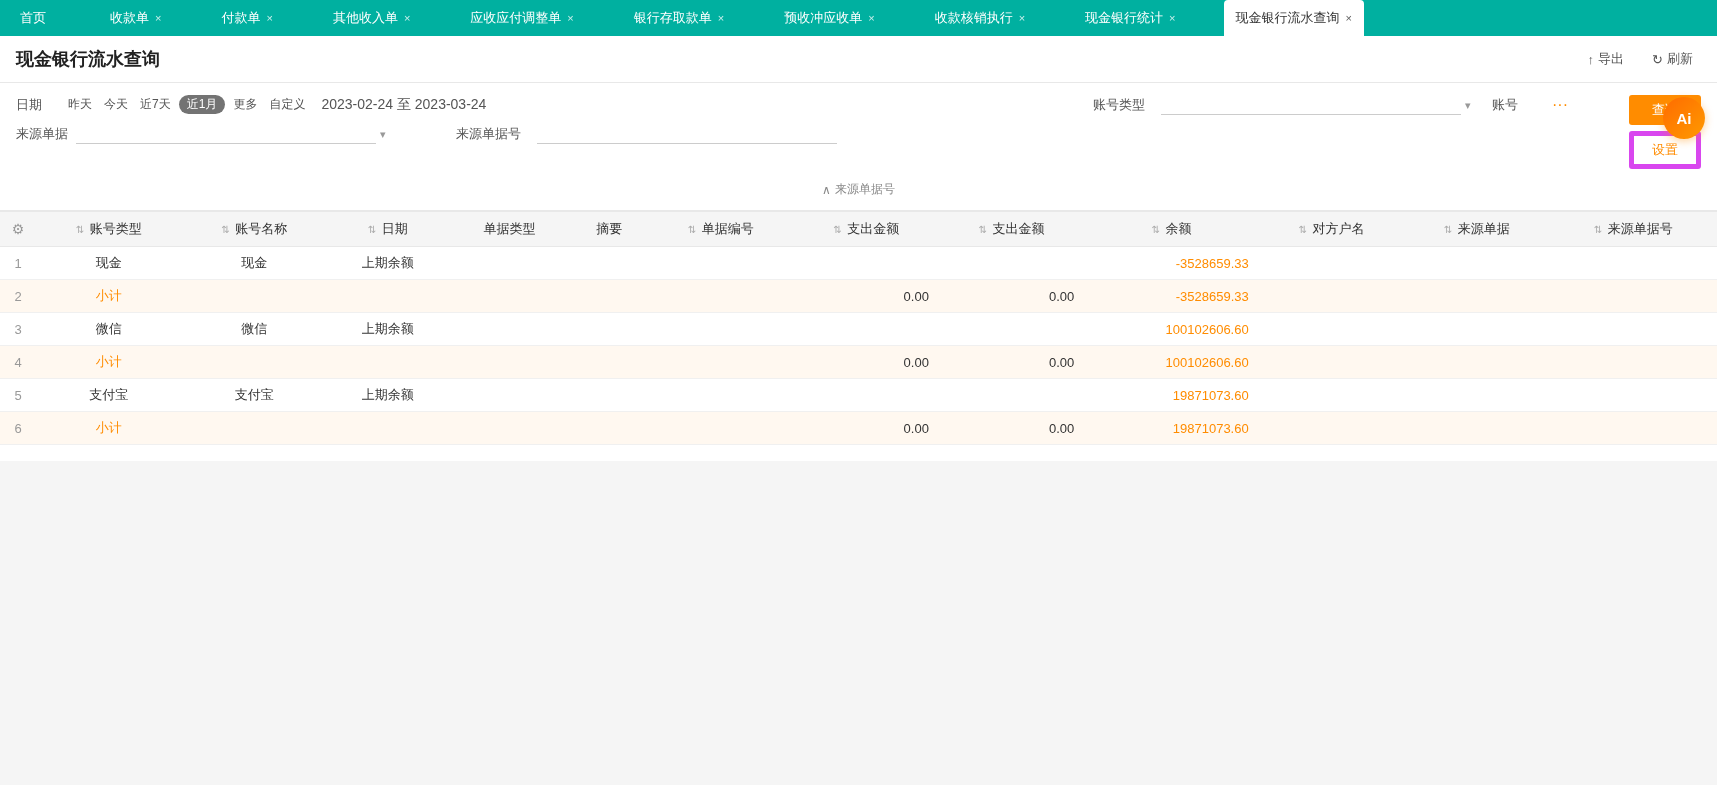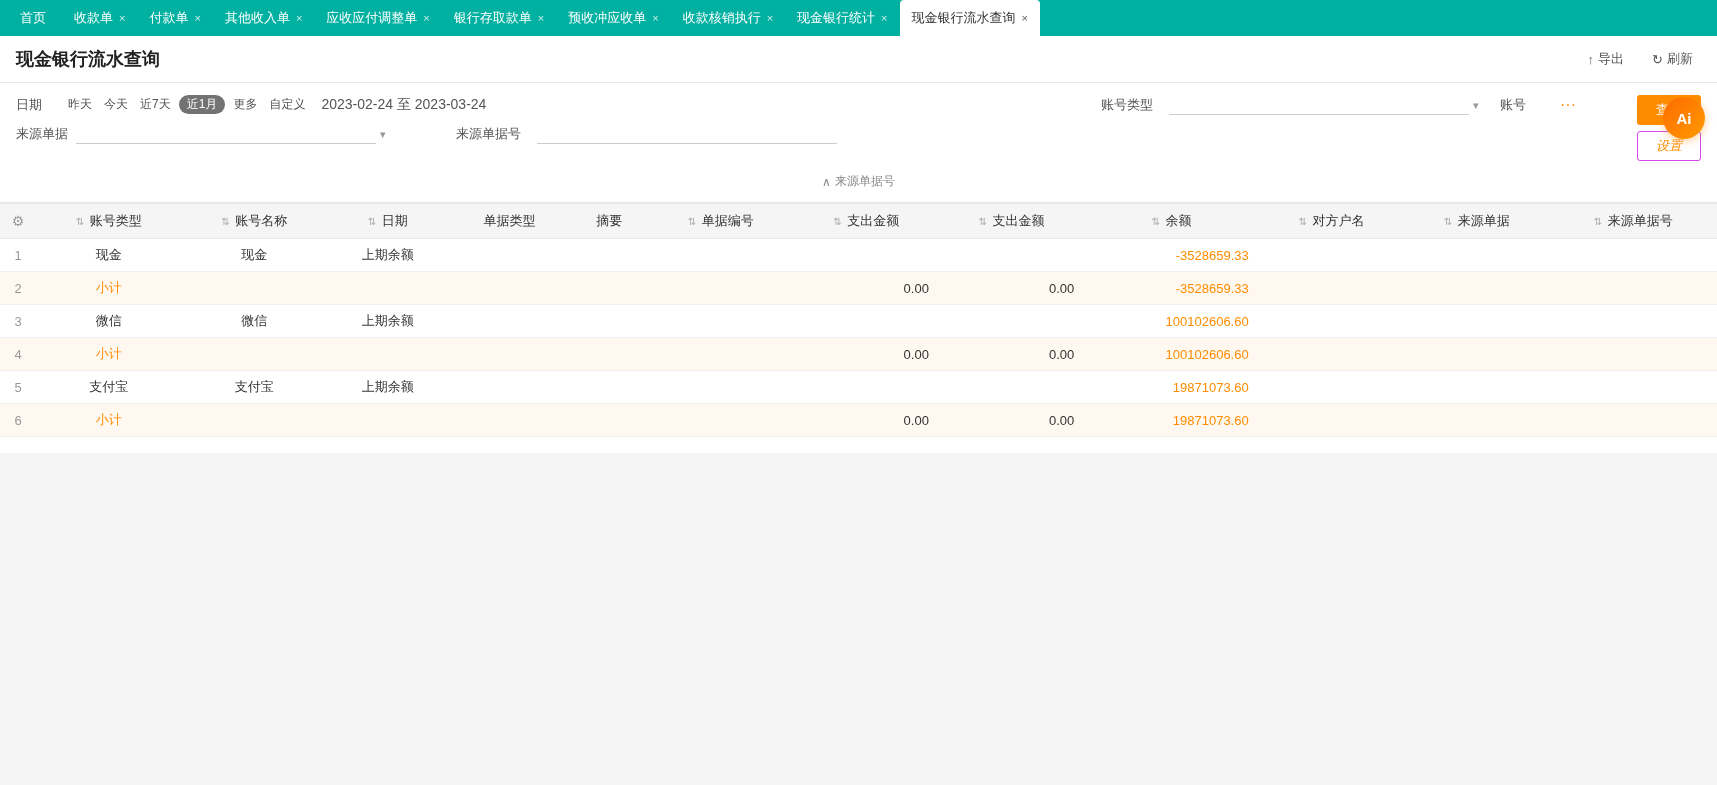--- a/index.html
+++ b/index.html
@@ -6,20 +6,21 @@
     body { font-family: 'Microsoft YaHei', Arial, sans-serif; font-size: 13px; background: #f5f5f5; color: #333; }
 
     
     .top-nav {
       background: #00b0a0;
       display: flex;
       align-items: center;
       height: 36px;
       padding: 0 4px;
       overflow: hidden;
+      gap: 36px;
     }
     .nav-tab {
       display: flex;
       align-items: center;
       height: 100%;
       padding: 0 12px;
       color: #fff;
       font-size: 13px;
       cursor: pointer;
       white-space: nowrap;
@@ -146,27 +147,26 @@
       border: none;
       border-radius: 3px;
       padding: 6px 18px;
       font-size: 13px;
       cursor: pointer;
       white-space: nowrap;
     }
     .settings-btn {
       background: #fff;
       color: #ff8c00;
-      border: 1px solid #d946ef;
+      border: 5px solid #d946ef;
       border-radius: 3px;
       padding: 5px 18px;
       font-size: 13px;
       cursor: pointer;
       white-space: nowrap;
-      font-style: italic;
     }
     .btn-group {
       display: flex;
       flex-direction: column;
       gap: 6px;
       margin-left: 16px;
     }
     .ellipsis-btn {
       color: #ff8c00;
       font-size: 16px;

